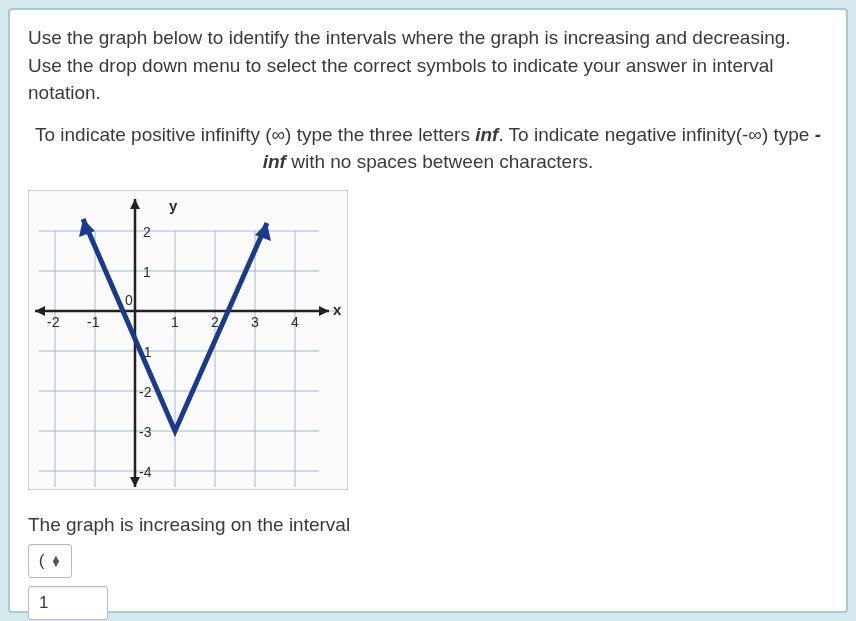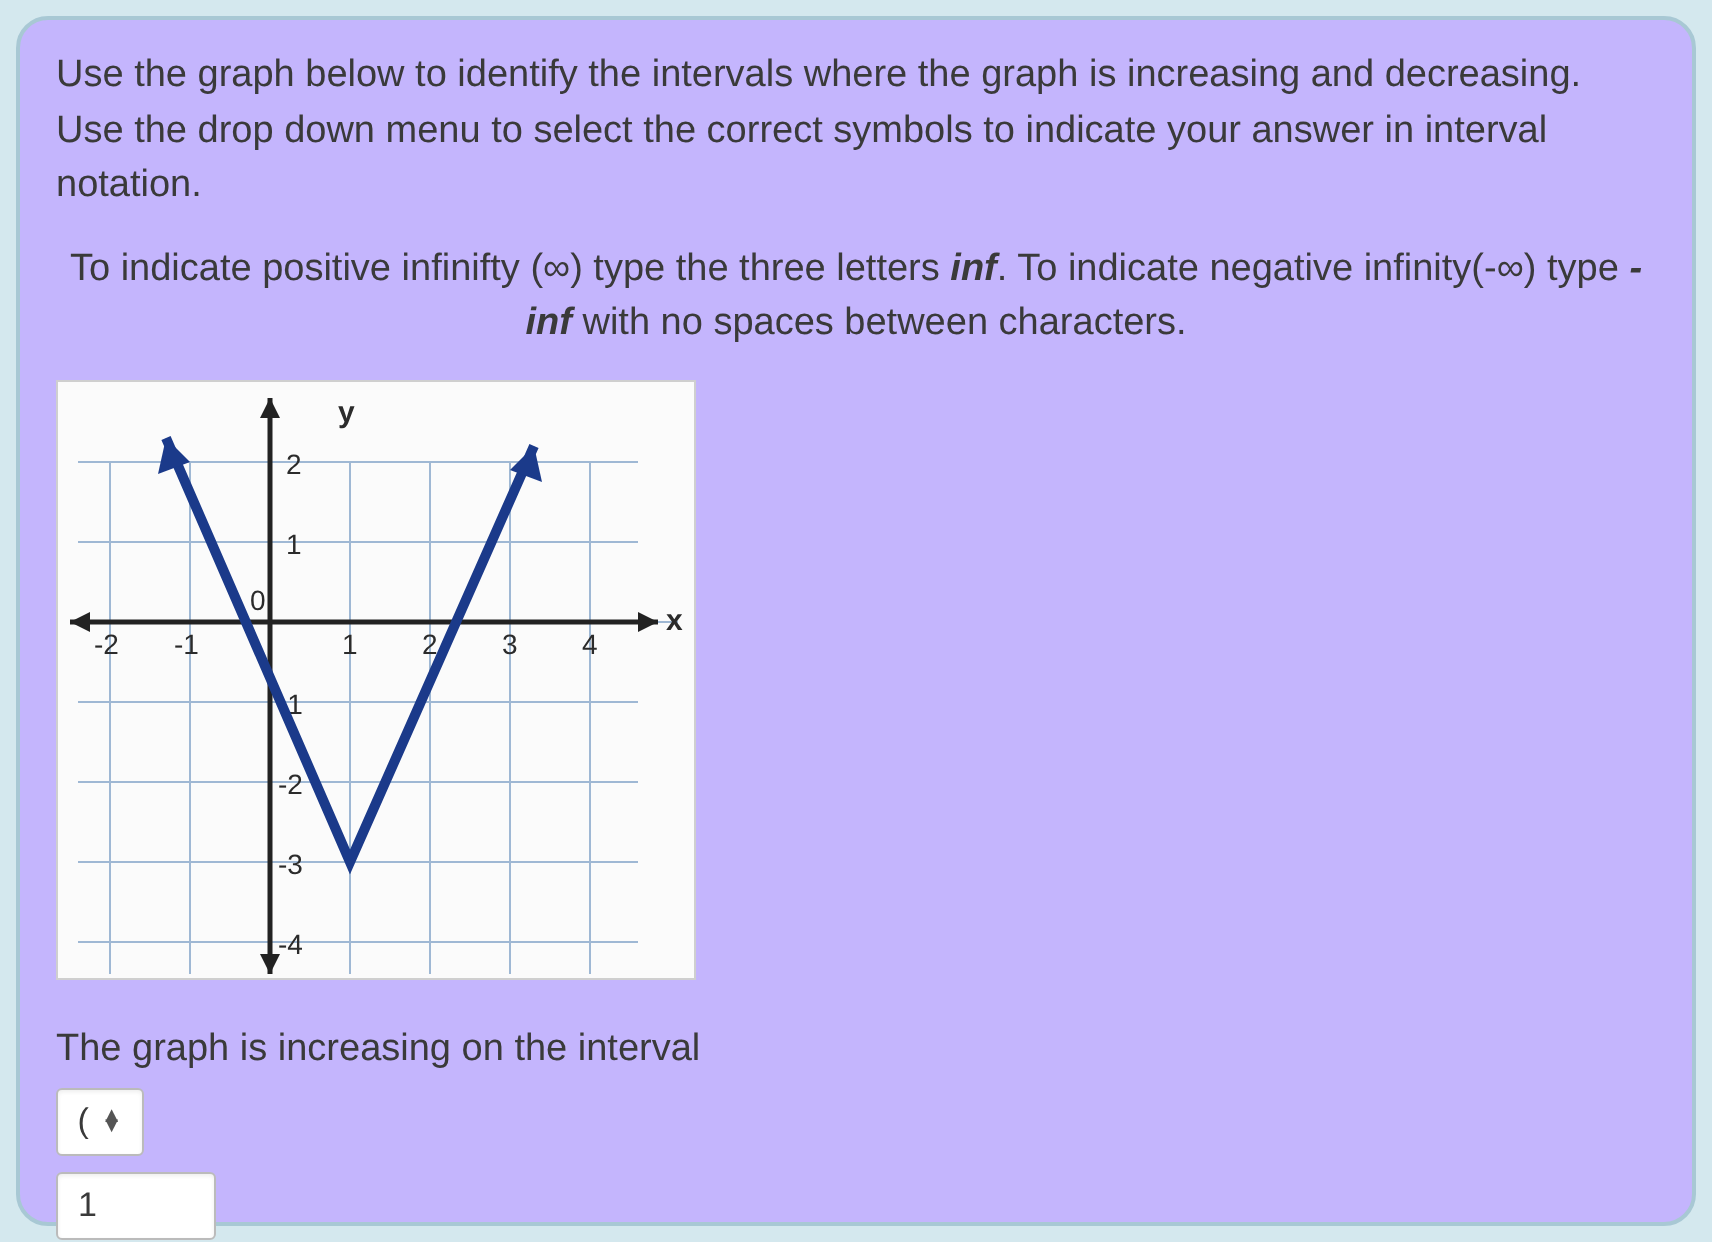--- a/index.html
+++ b/index.html
@@ -4,23 +4,23 @@
 <style>
   * { box-sizing: border-box; margin: 0; padding: 0; }
   body {
     font-family: Verdana, Geneva, sans-serif;
     background: #d4e8ee;
     width: 856px;
     height: 621px;
     padding: 8px;
   }
   .container {
-    background: #c4b5fd;
+    background: #ffffff;
     border: 2px solid #a8c8d4;
-    border-radius: 16px;
+    border-radius: 4px;
     padding: 14px 18px;
     height: 100%;
   }
   .instructions {
     color: #3a3a3a;
     font-size: 19px;
     line-height: 1.45;
     margin-bottom: 14px;
   }
   .instructions-sub {

